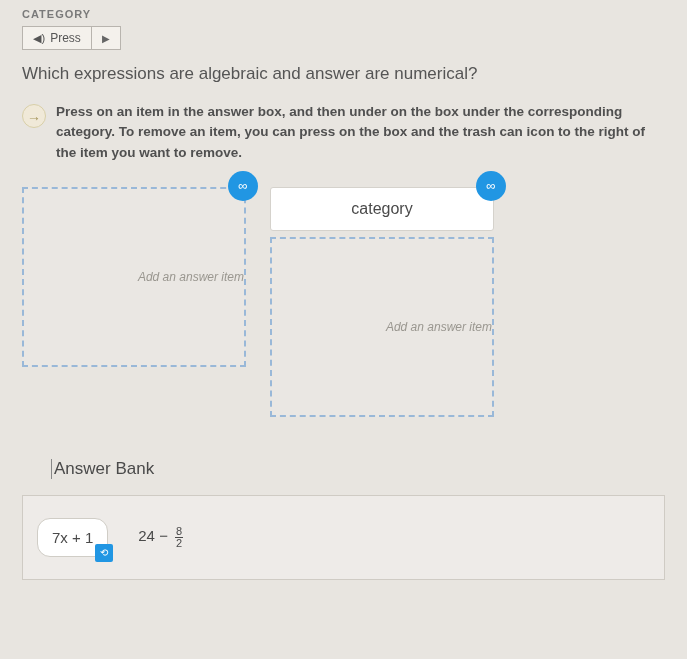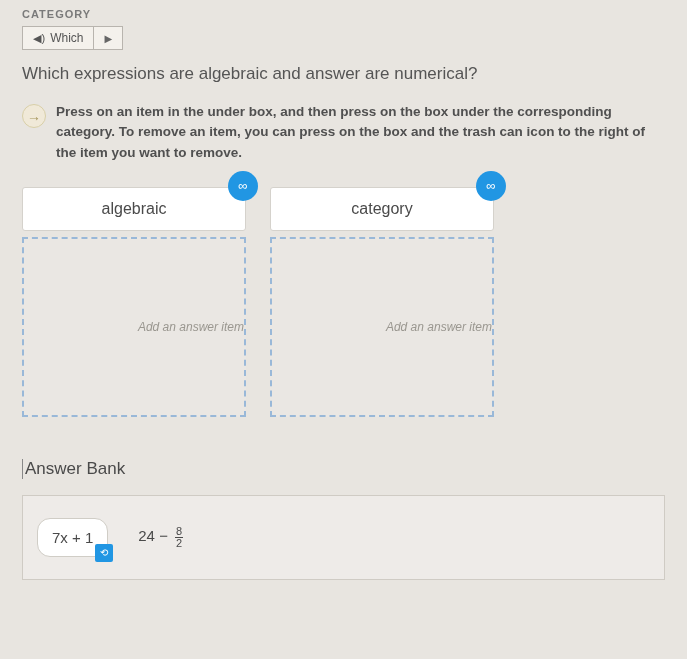--- a/index.html
+++ b/index.html
@@ -123,20 +123,21 @@
     font-size: 12px;
     font-style: italic;
     color: #9a9790;
   }
   .answer-bank-title {
     font-size: 17px;
     color: #4a4a4a;
     margin-bottom: 16px;
     border-left: 1px solid #888;
     padding-left: 2px;
+    margin-left: 29px;
   }
   .bank-box {
     border: 1px solid #cfcbc4;
     background: rgba(255,255,255,0.25);
     padding: 20px 14px;
     display: flex;
     gap: 26px;
     align-items: center;
   }
   .bank-item {
@@ -191,40 +192,39 @@
 </head>
 <body>
 
 
 
 <div class="category-label">CATEGORY</div>
 
 <div class="listen-bar">
   <div class="listen-btn">
     <span class="spk">◀)</span>
-    <span>Which</span>
+    <span>Press</span>
   </div>
   <div class="play-btn">
     <span>▶</span>
   </div>
 </div>
 
 <div class="question">Which expressions are algebraic and answer are numerical?</div>
 
 <div class="instruction-row">
   <div class="arrow-circle">
       <span>→</span>
     </div>
-  <div class="instruction-text">Press on an item in the under box, and then press on the box under the corresponding category. To remove an item, you can press on the box and the trash can icon to the right of the item you want to remove.</div>
+  <div class="instruction-text">Press on an item in the answer box, and then under on the box under the corresponding category. To remove an item, you can press on the box and the trash can icon to the right of the item you want to remove.</div>
 </div>
 
 <div class="categories">
   <div class="cat-col">
     <div class="infinity-badge">∞</div>
-    <div class="cat-header">algebraic</div>
     <div class="drop-zone">
       <div class="drop-placeholder">Add an answer item</div>
     </div>
   </div>
   <div class="cat-col">
     <div class="infinity-badge">∞</div>
     <div class="cat-header">category</div>
     <div class="drop-zone">
       <div class="drop-placeholder">Add an answer item</div>
     </div>

